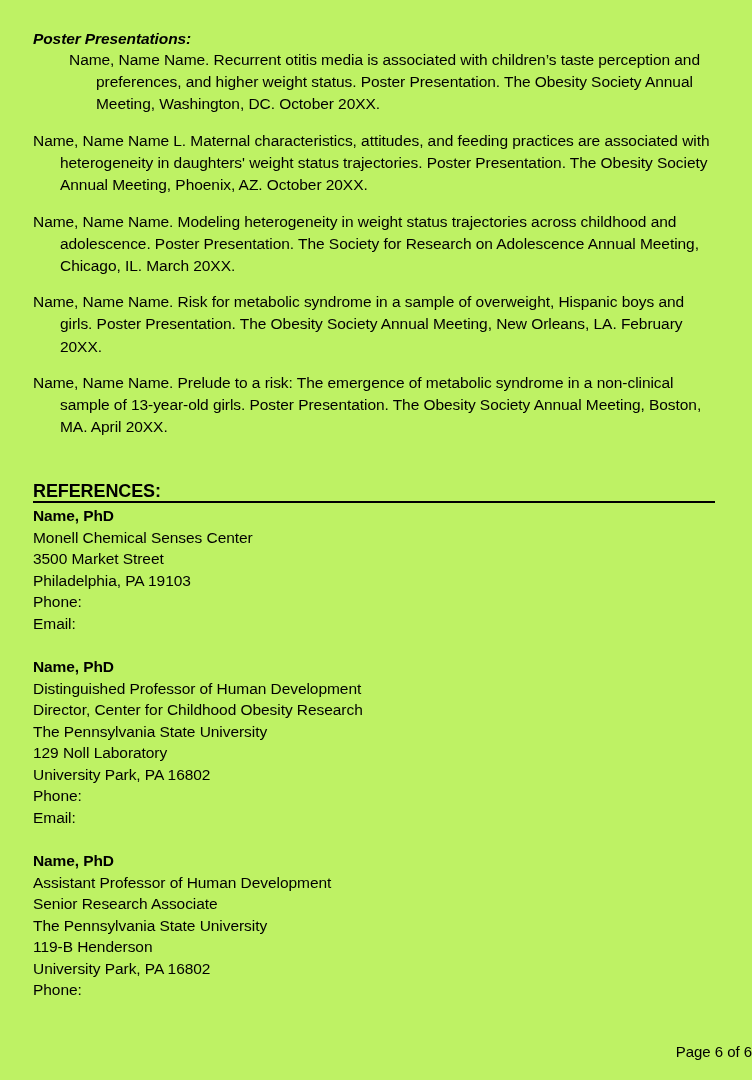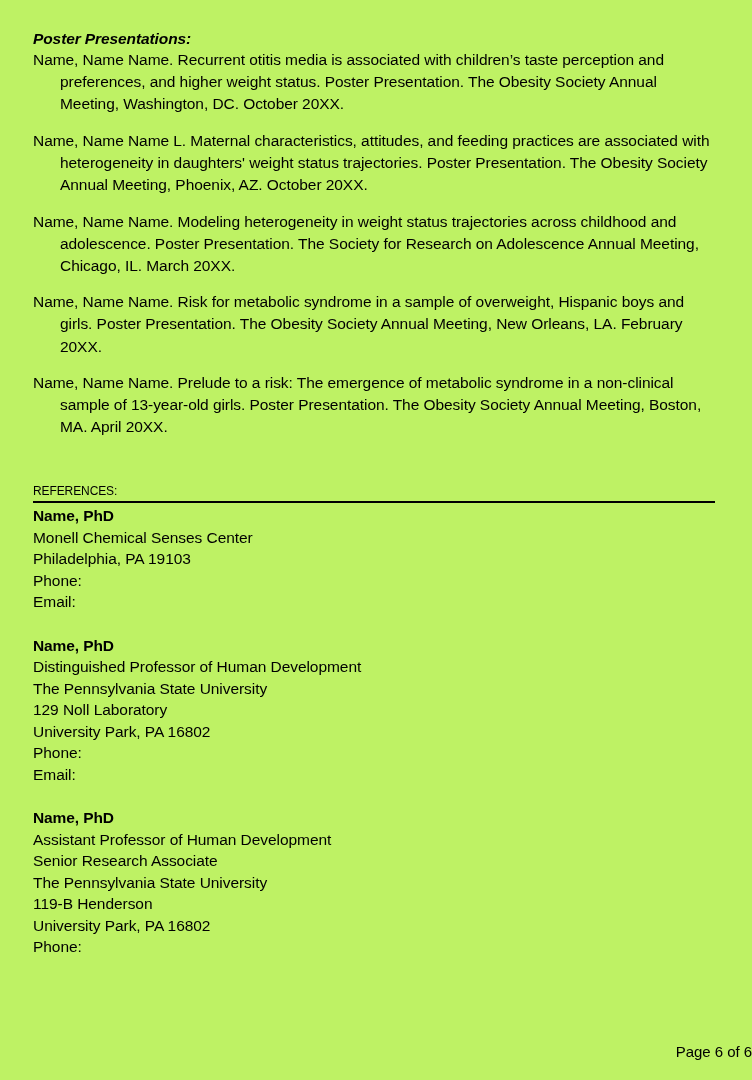--- a/index.html
+++ b/index.html
@@ -44,32 +44,33 @@
   .citation {
     font-size: 15.5px;
     line-height: 22.1px;
     padding-left: 27px;
     text-indent: -27px;
     margin: 0 0 14.5px 0;
     letter-spacing: -0.06px;
   }
   .citation:first-child {
     margin-top: 0;
+    margin-left: 36px;
   }
   .citation.last {
     margin-bottom: 0;
   }
 
   .refs-gap {
     height: 43px;
   }
 
   .refs-heading {
-    font-size: 12px;
-    font-weight: normal;
+    font-size: 18px;
+    font-weight: bold;
     line-height: 20px;
     margin: 0;
     display: inline-block;
     border-bottom: 2px solid #000;
     padding-bottom: 0px;
     letter-spacing: -0.1px;
   }
   .refs-rule {
     border: 0;
     border-top: 2px solid #000;
@@ -128,28 +129,30 @@
     <div class="refs-gap"></div>
 
     <div>
       <div class="refs-heading">REFERENCES:</div>
       <hr class="refs-rule">
     </div>
 
     <div class="ref-block">
       <div class="ref-name">Name, PhD</div>
       <div class="ref-line">Monell Chemical Senses Center</div>
+      <div class="ref-line">3500 Market Street</div>
       <div class="ref-line">Philadelphia, PA 19103</div>
       <div class="ref-line">Phone:</div>
       <div class="ref-line">Email:</div>
     </div>
 
     <div class="ref-block">
       <div class="ref-name">Name, PhD</div>
       <div class="ref-line">Distinguished Professor of Human Development</div>
+      <div class="ref-line">Director, Center for Childhood Obesity Research</div>
       <div class="ref-line">The Pennsylvania State University</div>
       <div class="ref-line">129 Noll Laboratory</div>
       <div class="ref-line">University Park, PA 16802</div>
       <div class="ref-line">Phone:</div>
       <div class="ref-line">Email:</div>
     </div>
 
     <div class="ref-block last">
       <div class="ref-name">Name, PhD</div>
       <div class="ref-line">Assistant Professor of Human Development</div>

